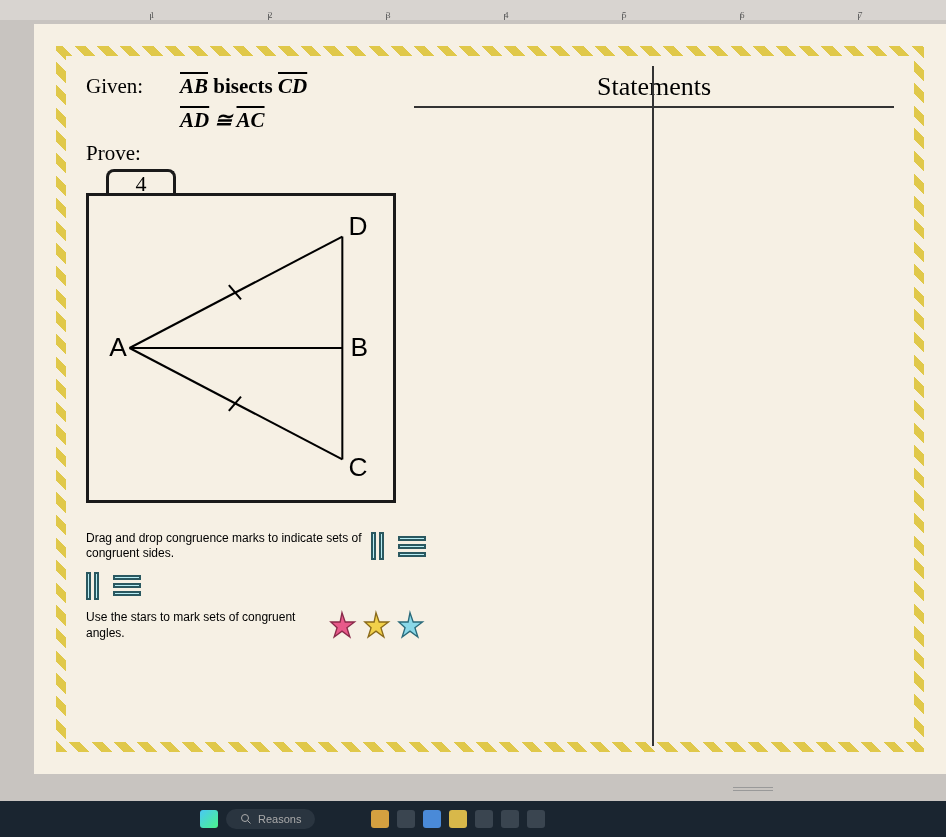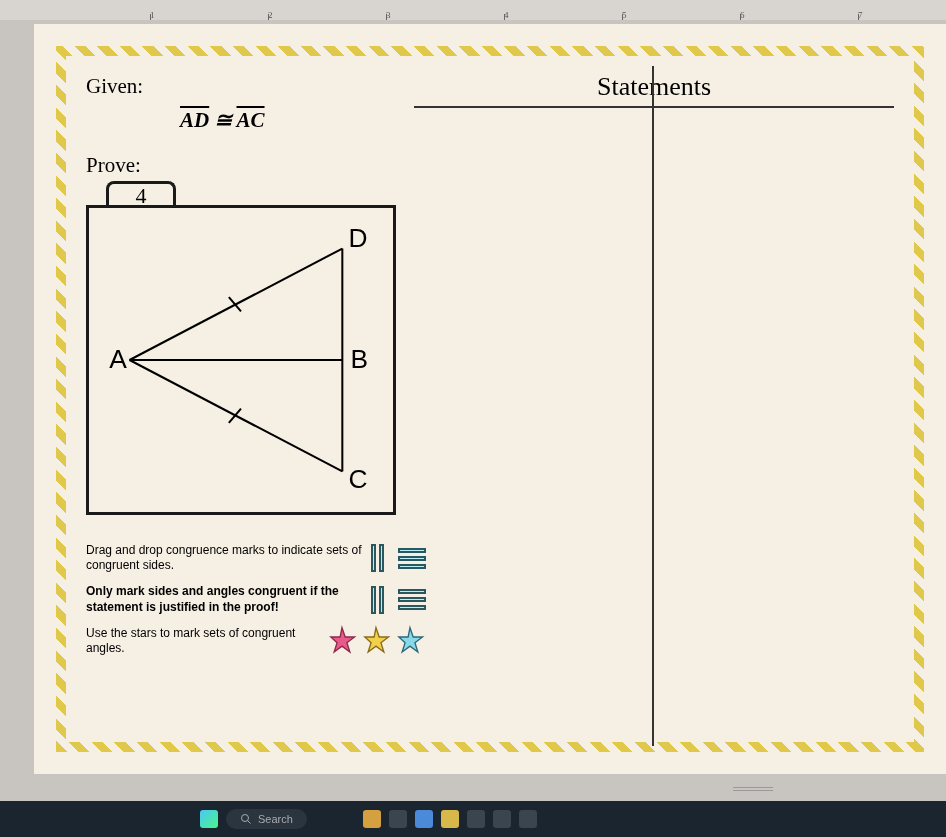--- a/index.html
+++ b/index.html
@@ -123,28 +123,31 @@
     <div class="tick" style="left:858px"></div>
 </div>
 
 <div class="page">
   <div class="border-wrap">
     <div class="inner">
 
       <div class="given-block">
         <div class="row">
           <span class="cursive lbl">Given:</span>
+          <span>
+            <span class="math overline">AB</span><span class="math" style="font-style:normal"> bisects </span><span class="math overline">CD</span>
+          </span>
         </div>
         <div class="row">
           <span class="lbl"></span>
           <span>
             <span class="math overline">AD</span><span class="math"> ≅ </span><span class="math overline">AC</span>
           </span>
         </div>
-        <div class="row" style="margin-top:12px">
+        <div class="row" style="margin-top:0">
           <span class="cursive lbl">Prove:</span>
         </div>
       </div>
 
       <div class="proof-cols">
         <div class="col cursive">Statements</div>
       </div>
       <div class="proof-hline"></div>
       <div class="proof-vline"></div>
 
@@ -178,21 +181,20 @@
                 <div class="bar"></div>
               </div>
             <div class="tick-h">
                 <div class="bar"></div>
                 <div class="bar"></div>
                 <div class="bar"></div>
               </div>
           </div>
         </div>
         <div class="irow">
-          <div class="itext" style="font-weight:bold">Only mark sides and angles congruent if the statement is justified in the proof!</div>
           <div class="marks">
             <div class="tick-mark">
                 <div class="bar"></div>
                 <div class="bar"></div>
               </div>
             <div class="tick-h">
                 <div class="bar"></div>
                 <div class="bar"></div>
                 <div class="bar"></div>
               </div>
@@ -220,21 +222,21 @@
 
 <div class="resize-handle"></div>
 
 <div class="taskbar">
   <div class="tb-icon" style="background:linear-gradient(135deg,#4ac8f5,#4af58a)"></div>
   <div class="search-pill">
     <svg width="12" height="12" viewBox="0 0 24 24">
         <circle cx="10" cy="10" r="7" fill="none" stroke="#aaa" stroke-width="2"></circle>
         <line x1="15" y1="15" x2="21" y2="21" stroke="#aaa" stroke-width="2"></line>
       </svg>
-    <span>Search</span>
+    <span>Reasons</span>
   </div>
   <div style="width:40px"></div>
   <div class="tb-icon" style="background:#d4a040"></div>
   <div class="tb-icon"></div>
   <div class="tb-icon" style="background:#4a8ad8"></div>
   <div class="tb-icon" style="background:#d8b84a"></div>
   <div class="tb-icon"></div>
   <div class="tb-icon"></div>
   <div class="tb-icon"></div>
 </div>

